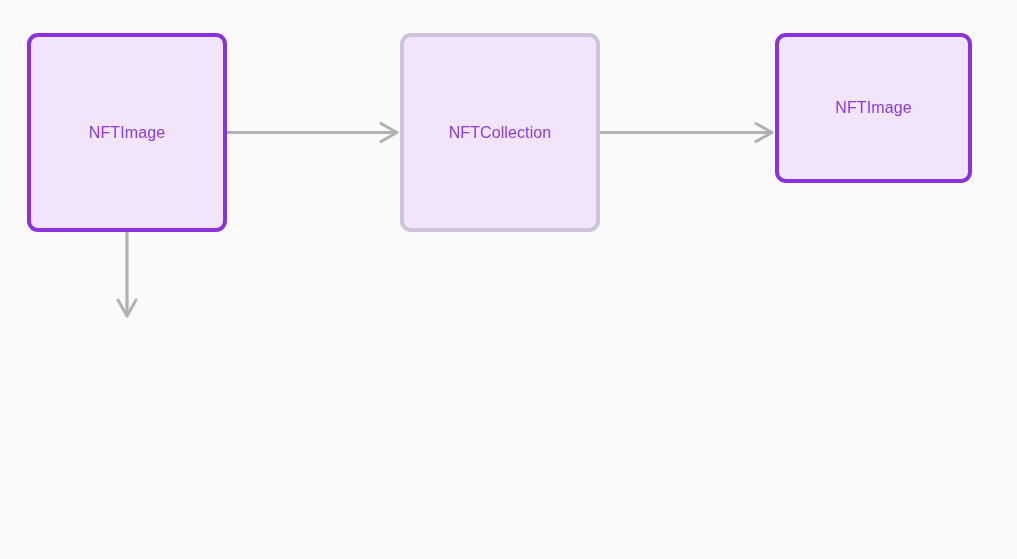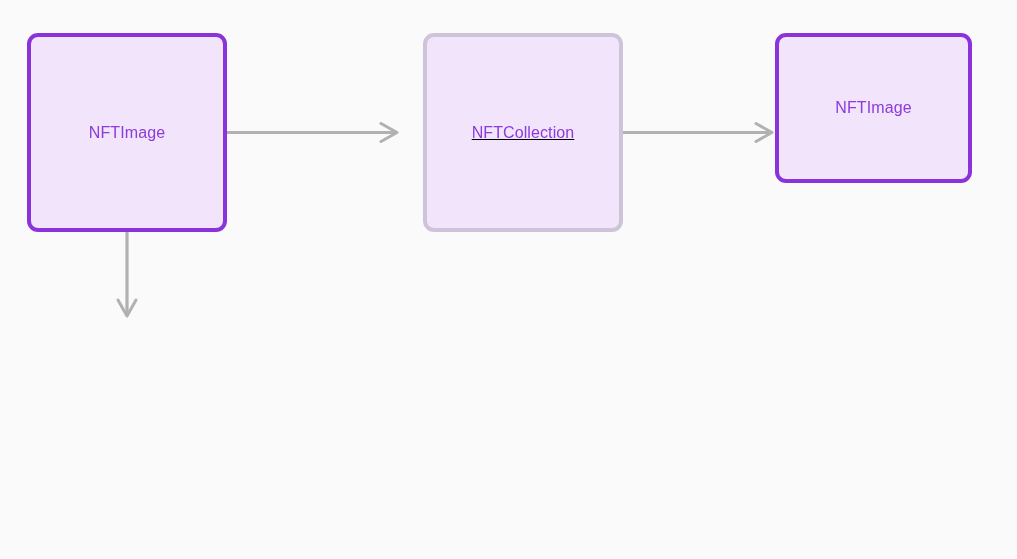--- a/index.html
+++ b/index.html
@@ -48,19 +48,19 @@
           <path d="M3,2 L19,11 L3,20" fill="none" stroke="#B1B1B1" stroke-width="3" stroke-linecap="round" stroke-linejoin="round"></path>
         </marker>
       </defs>
       <line x1="227" y1="132.5" x2="397" y2="132.5" stroke="#B1B1B1" stroke-width="3.2" stroke-linecap="butt" marker-end="url(#arrowhead)"></line>
       <line x1="600" y1="132.5" x2="772" y2="132.5" stroke="#B1B1B1" stroke-width="3.2" stroke-linecap="butt" marker-end="url(#arrowhead)"></line>
       <line x1="127" y1="232" x2="127" y2="316" stroke="#B1B1B1" stroke-width="3.2" stroke-linecap="butt" marker-end="url(#arrowhead)"></line>
     </svg>
 <div class="node" style="left: 27px; top: 33px; width: 200px; height: 199px; background: rgb(241, 228, 251); border-color: rgb(138, 51, 219);">
       <span class="node-label" style="color: rgb(140, 59, 220);">NFTImage</span>
     </div>
-    <div class="node" style="left: 423px; top: 33px; width: 200px; height: 199px; background: rgb(241, 228, 251); border-color: rgb(205, 196, 218); text-decoration: underline;">
+    <div class="node" style="left: 400px; top: 33px; width: 200px; height: 199px; background: rgb(241, 228, 251); border-color: rgb(205, 196, 218);">
       <span class="node-label" style="color: rgb(140, 59, 220);">NFTCollection</span>
     </div>
     <div class="node" style="left: 775px; top: 33px; width: 197px; height: 150px; background: rgb(241, 228, 251); border-color: rgb(138, 51, 219);">
       <span class="node-label" style="color: rgb(140, 59, 220);">NFTImage</span>
     </div>
   </div>
 
 </body></html>

